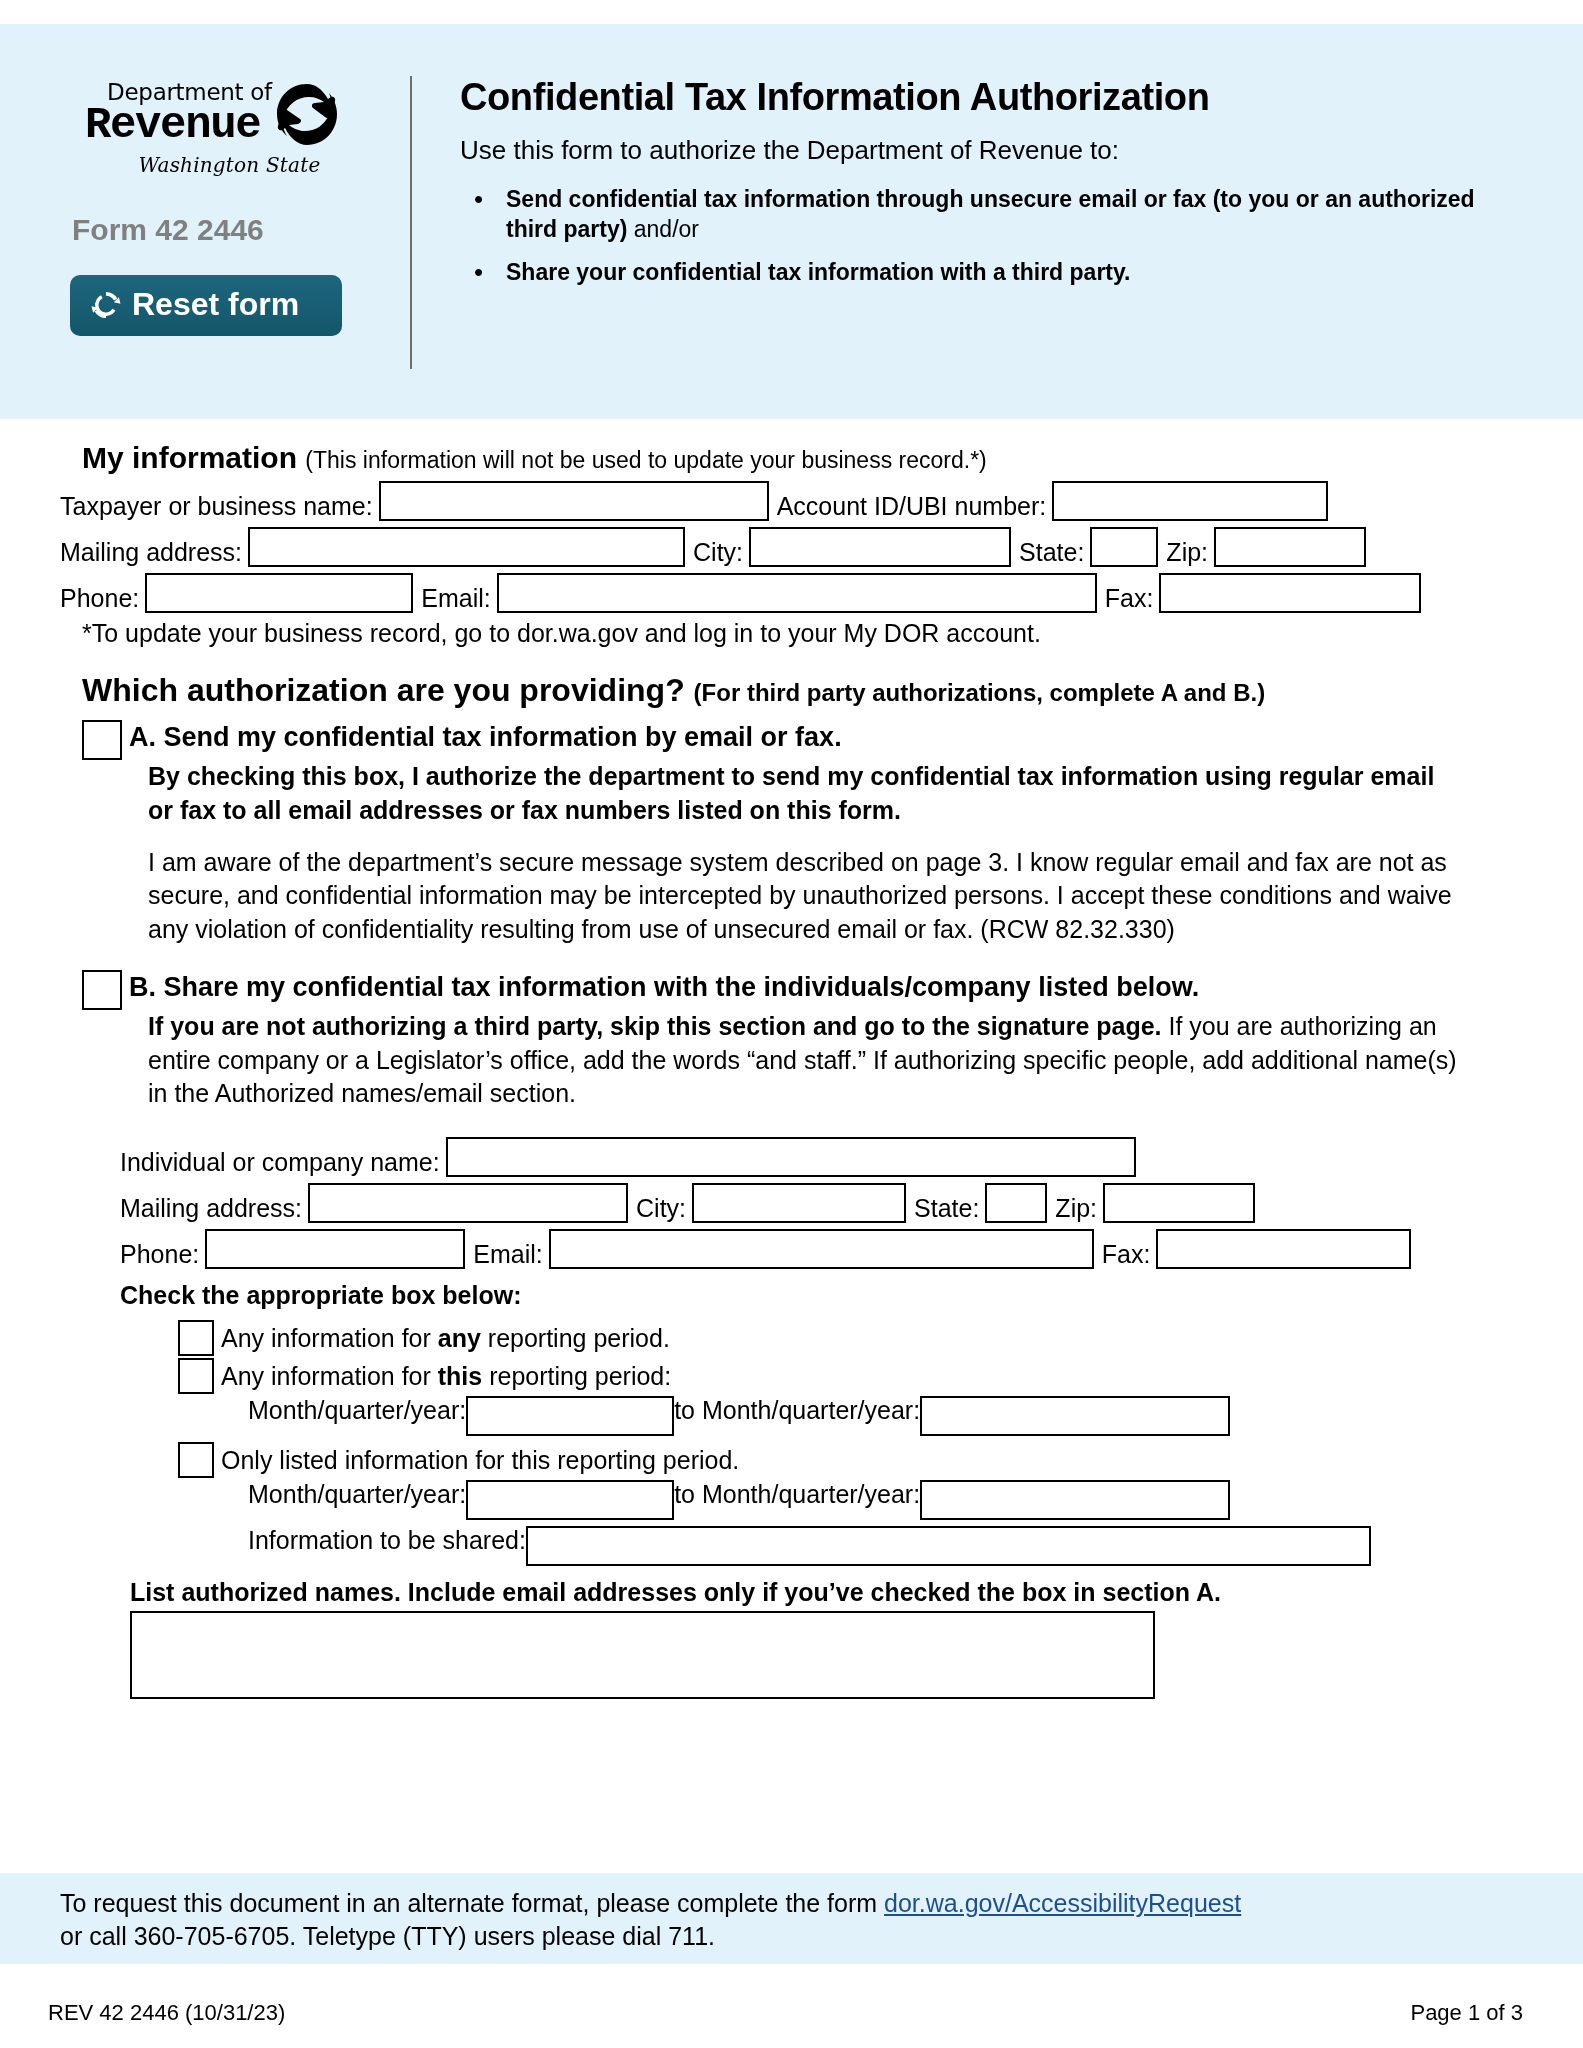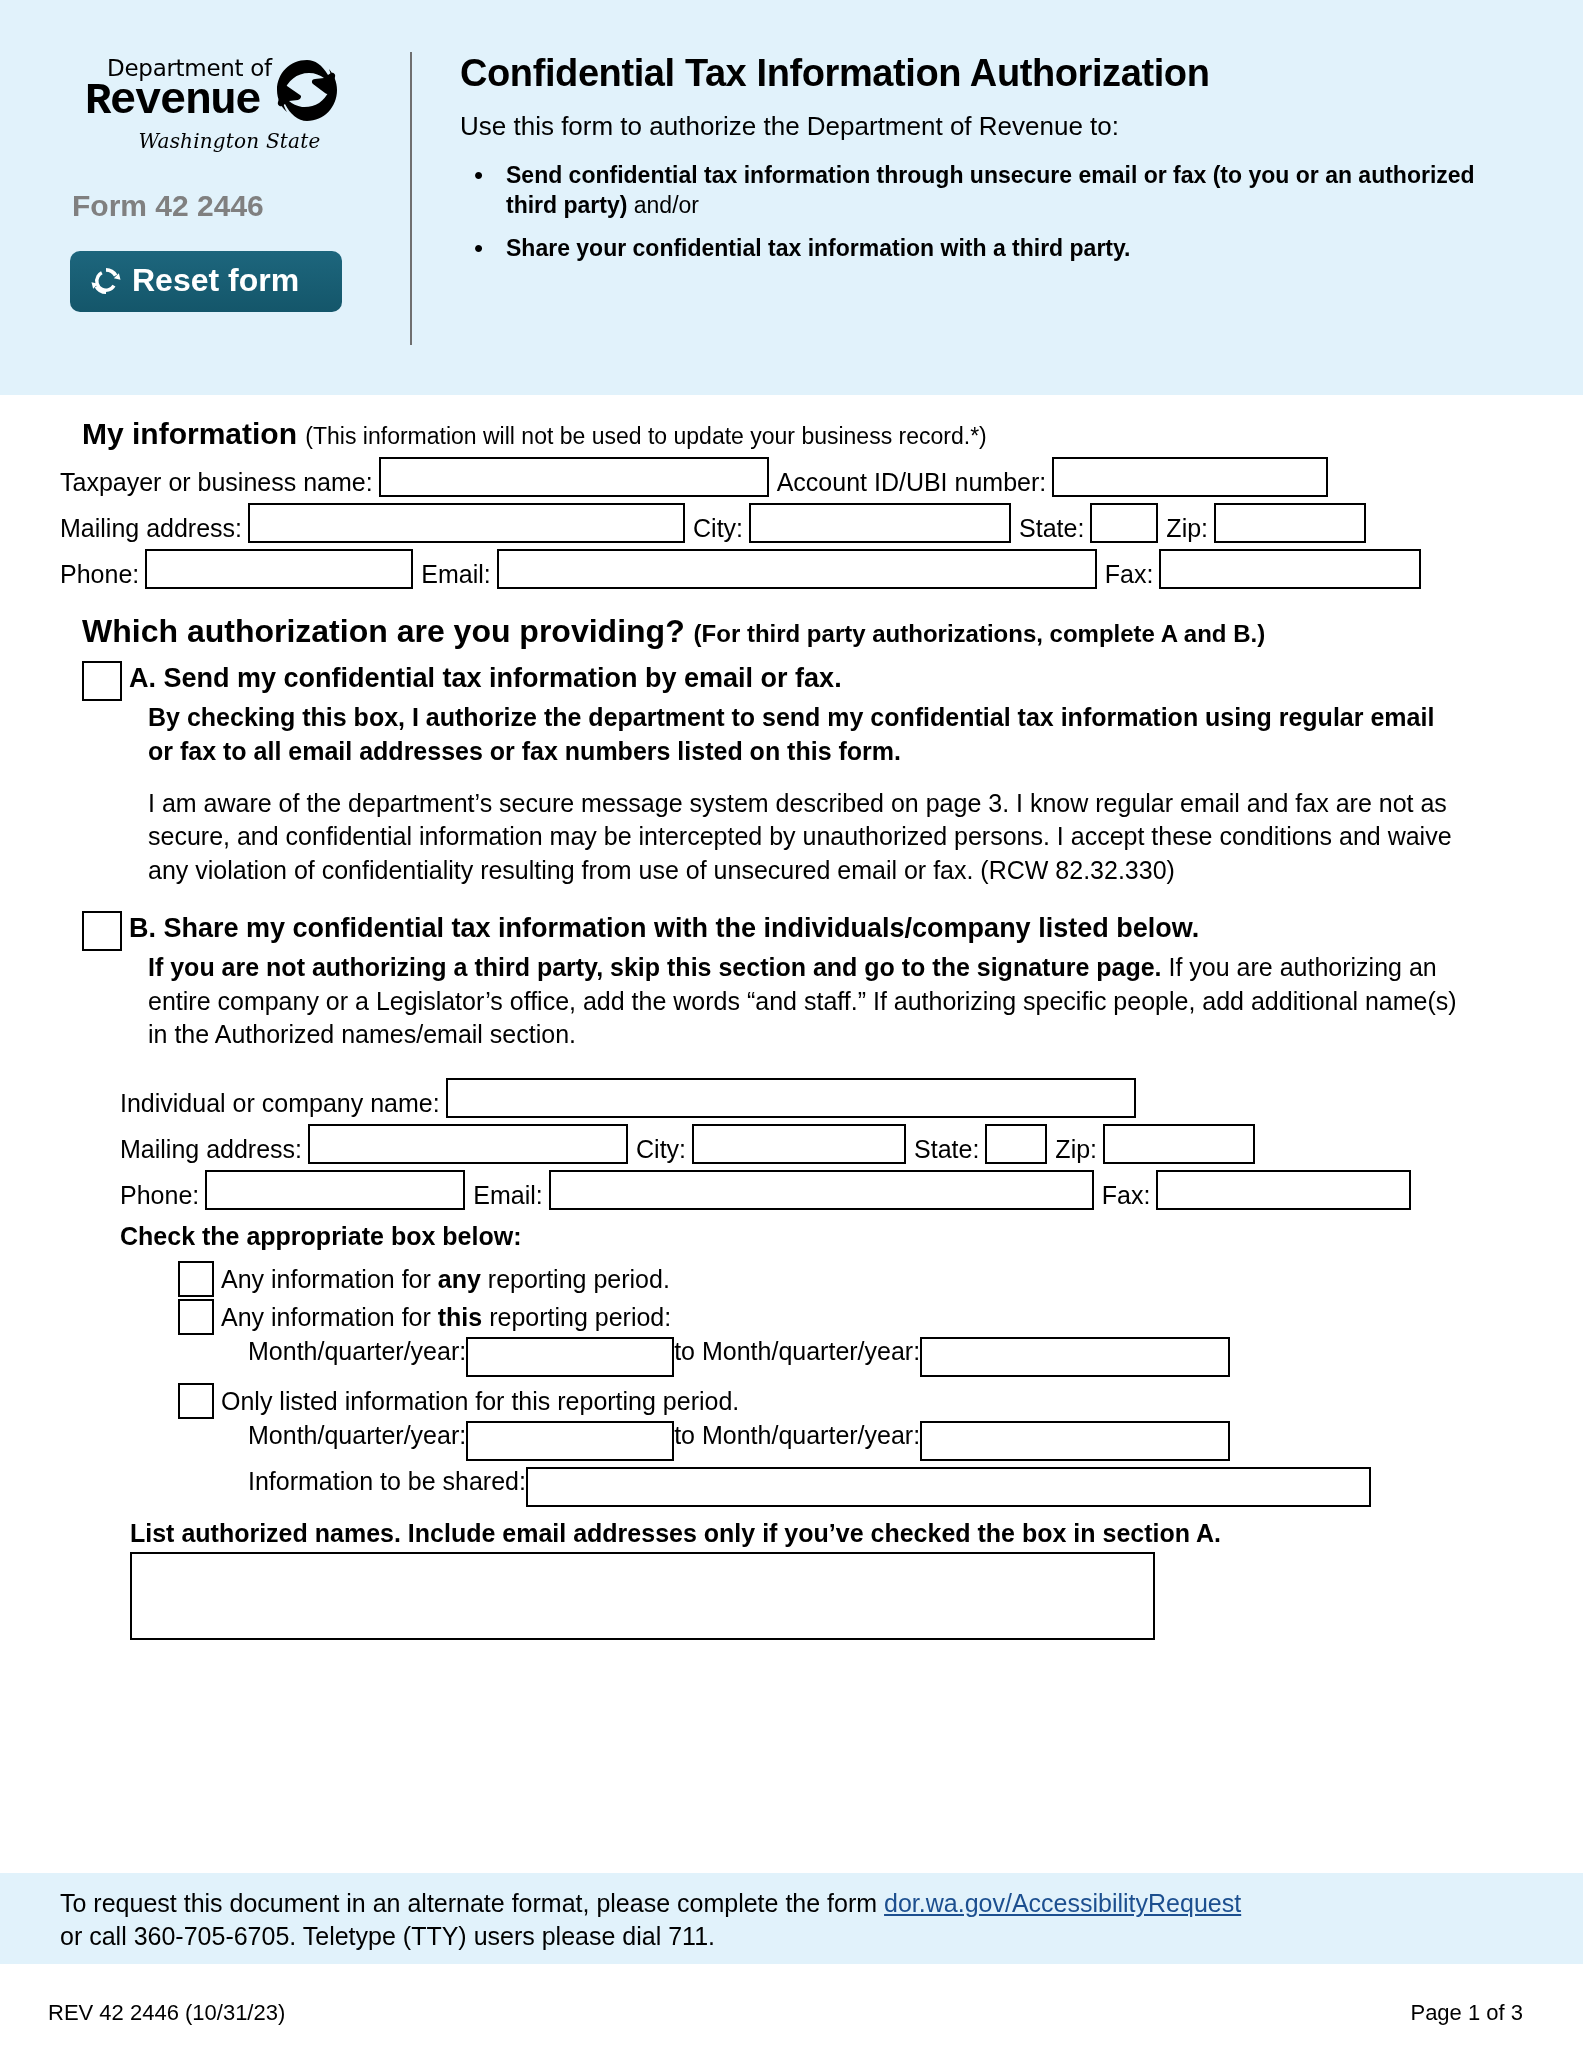--- a/index.html
+++ b/index.html
@@ -15,20 +15,21 @@
     overflow: hidden;
   }
 
   
   .header {
     background: #e1f2fb;
     padding: 30px 60px 22px 60px;
     display: flex;
     align-items: flex-start;
     height: 395px;
+    margin-top: 24px;
   }
   .header-left {
     width: 350px;
     flex: 0 0 350px;
     padding-top: 26px;
   }
   .logo-block { text-align: center; width: 285px; margin-left: 10px; }
   .logo-row1 {
     display: flex; align-items: flex-start; justify-content: center;
     line-height: 1;
@@ -276,20 +277,21 @@
 
   <div class="frow">
     <span class="lbl">Phone:</span>
     <input class="fbox" style="width: 268px;" value="">
     <span class="lbl sp">Email:</span>
     <input class="fbox" style="width: 600px;" value="">
     <span class="lbl sp">Fax:</span>
     <input class="fbox" style="width: 262px;" value="">
   </div>
 
+  <div class="note-line">*To update your business record, go to dor.wa.gov and log in to your My DOR account.</div>
 
   <div class="q-head">
     <span>Which authorization are you providing?</span>
     <span class="sub">(For third party authorizations, complete A and B.)</span>
   </div>
 
   <div class="ab-row">
     <div class="big-check"></div>
     <div class="ab-label">A. Send my confidential tax information by email or fax.</div>
   </div>

